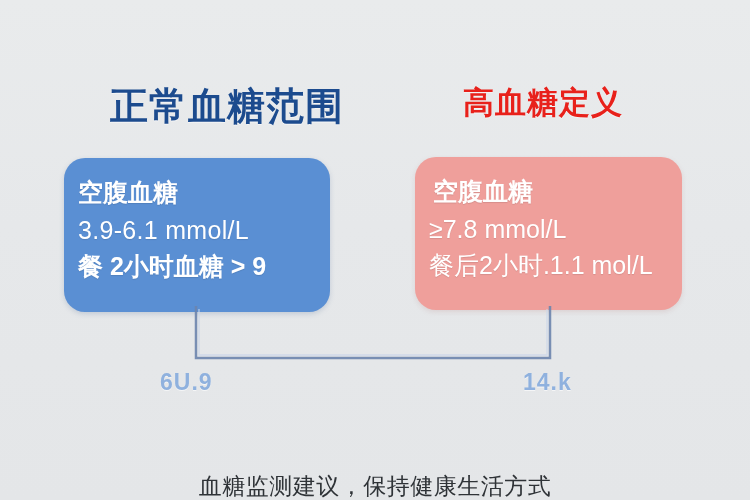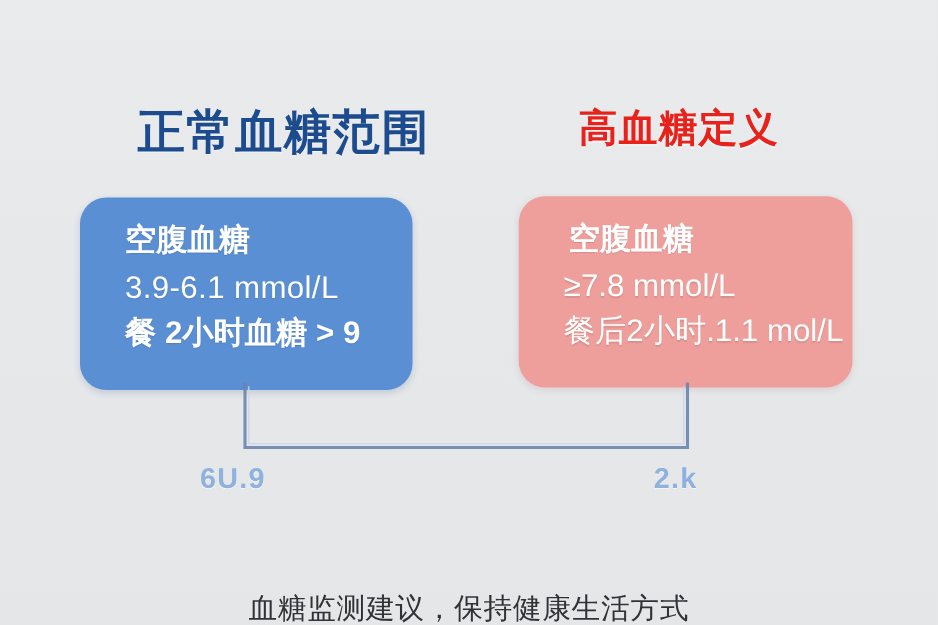--- a/index.html
+++ b/index.html
@@ -44,21 +44,21 @@
     font-size: 31px;
     color: #e8211b;
     text-shadow: 0 1px 0 rgba(255,255,255,0.45);
   }
 
   
   .card {
     position: absolute;
     border-radius: 21px;
     box-sizing: border-box;
-    padding: 22px 0 0 36px;
+    padding: 22px 0 0 14px;
     color: #ffffff;
   }
   #card-normal {
     left: 64px;
     top: 158px;
     width: 266px;
     height: 154px;
     background: #5a8fd3;
     box-shadow: 0 2px 5px rgba(90,120,160,0.25);
   }
@@ -143,17 +143,17 @@
     <div class="card-line card-line-3">餐后2小时.1.1 mol/L</div>
   </div>
 
   <svg id="connector" viewBox="0 0 366 60">
     <path d="M6,0 L6,52 L360,52 L360,0" fill="none" stroke="#6b84ad" stroke-width="2.5" stroke-linecap="square" stroke-linejoin="miter" opacity="0.9"></path>
     <path d="M9,3 L9,49 L357,49 L357,3" fill="none" stroke="#c9d6e8" stroke-width="1.3" opacity="0.8"></path>
   </svg>
 
   <div class="value-label" id="value-left">6U.9</div>
 
-  <div class="value-label" id="value-right">2.k</div>
+  <div class="value-label" id="value-right">14.k</div>
 
   <div id="caption">血糖监测建议，保持健康生活方式</div>
 
 </div>
 
 </body></html>

